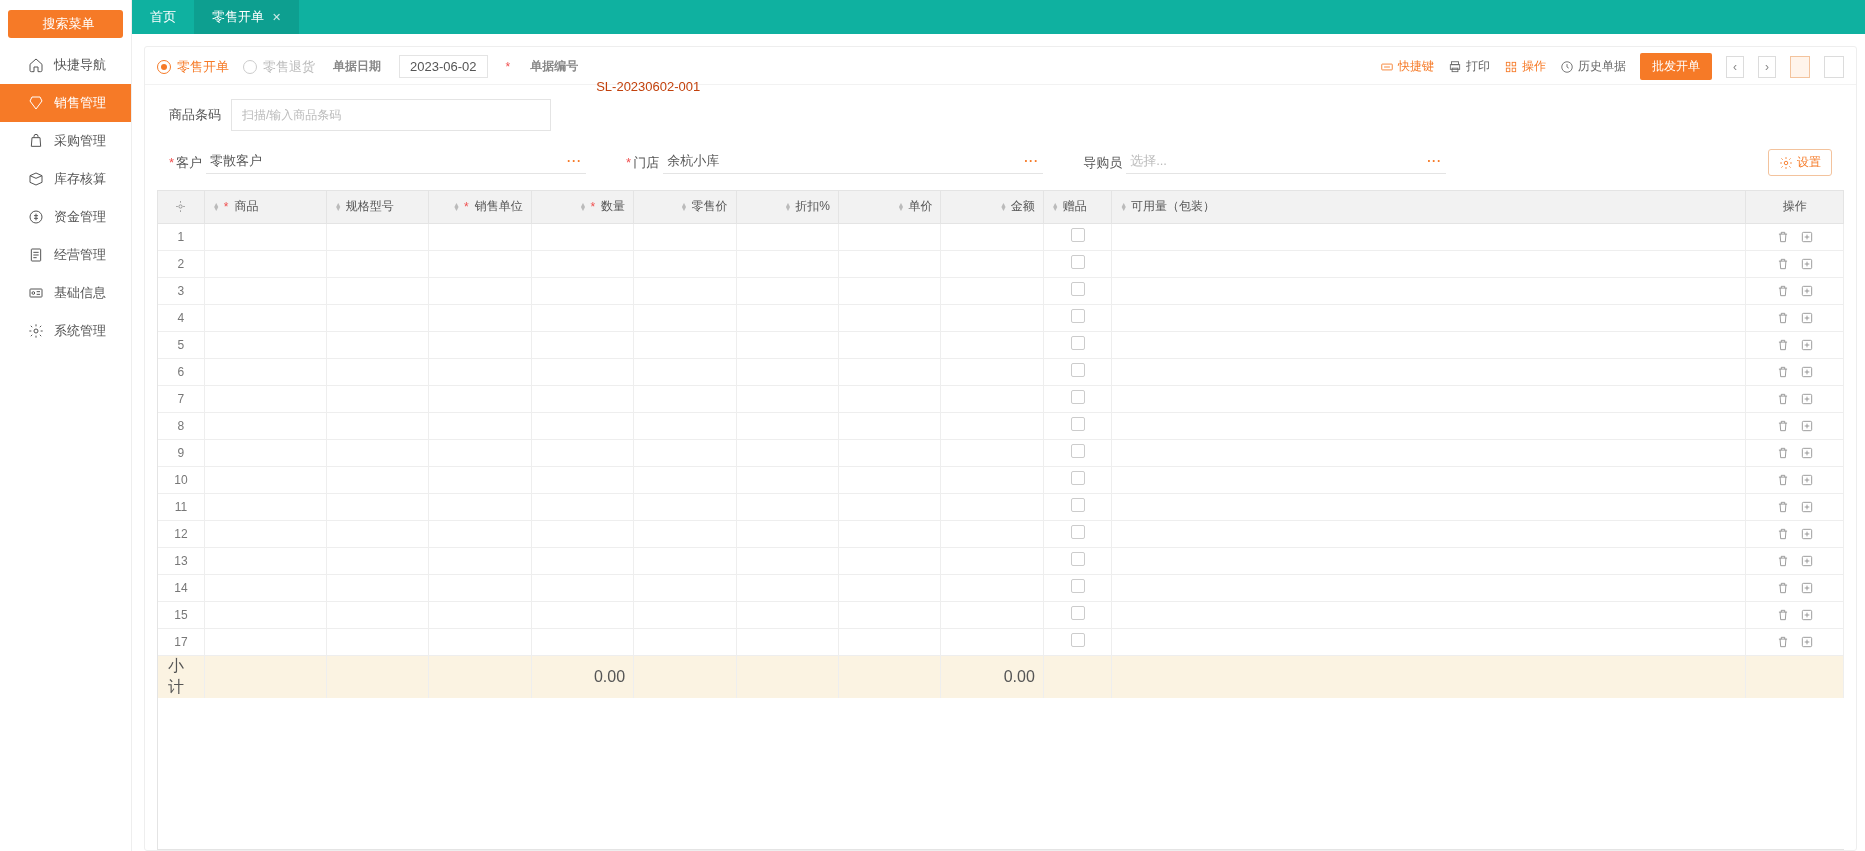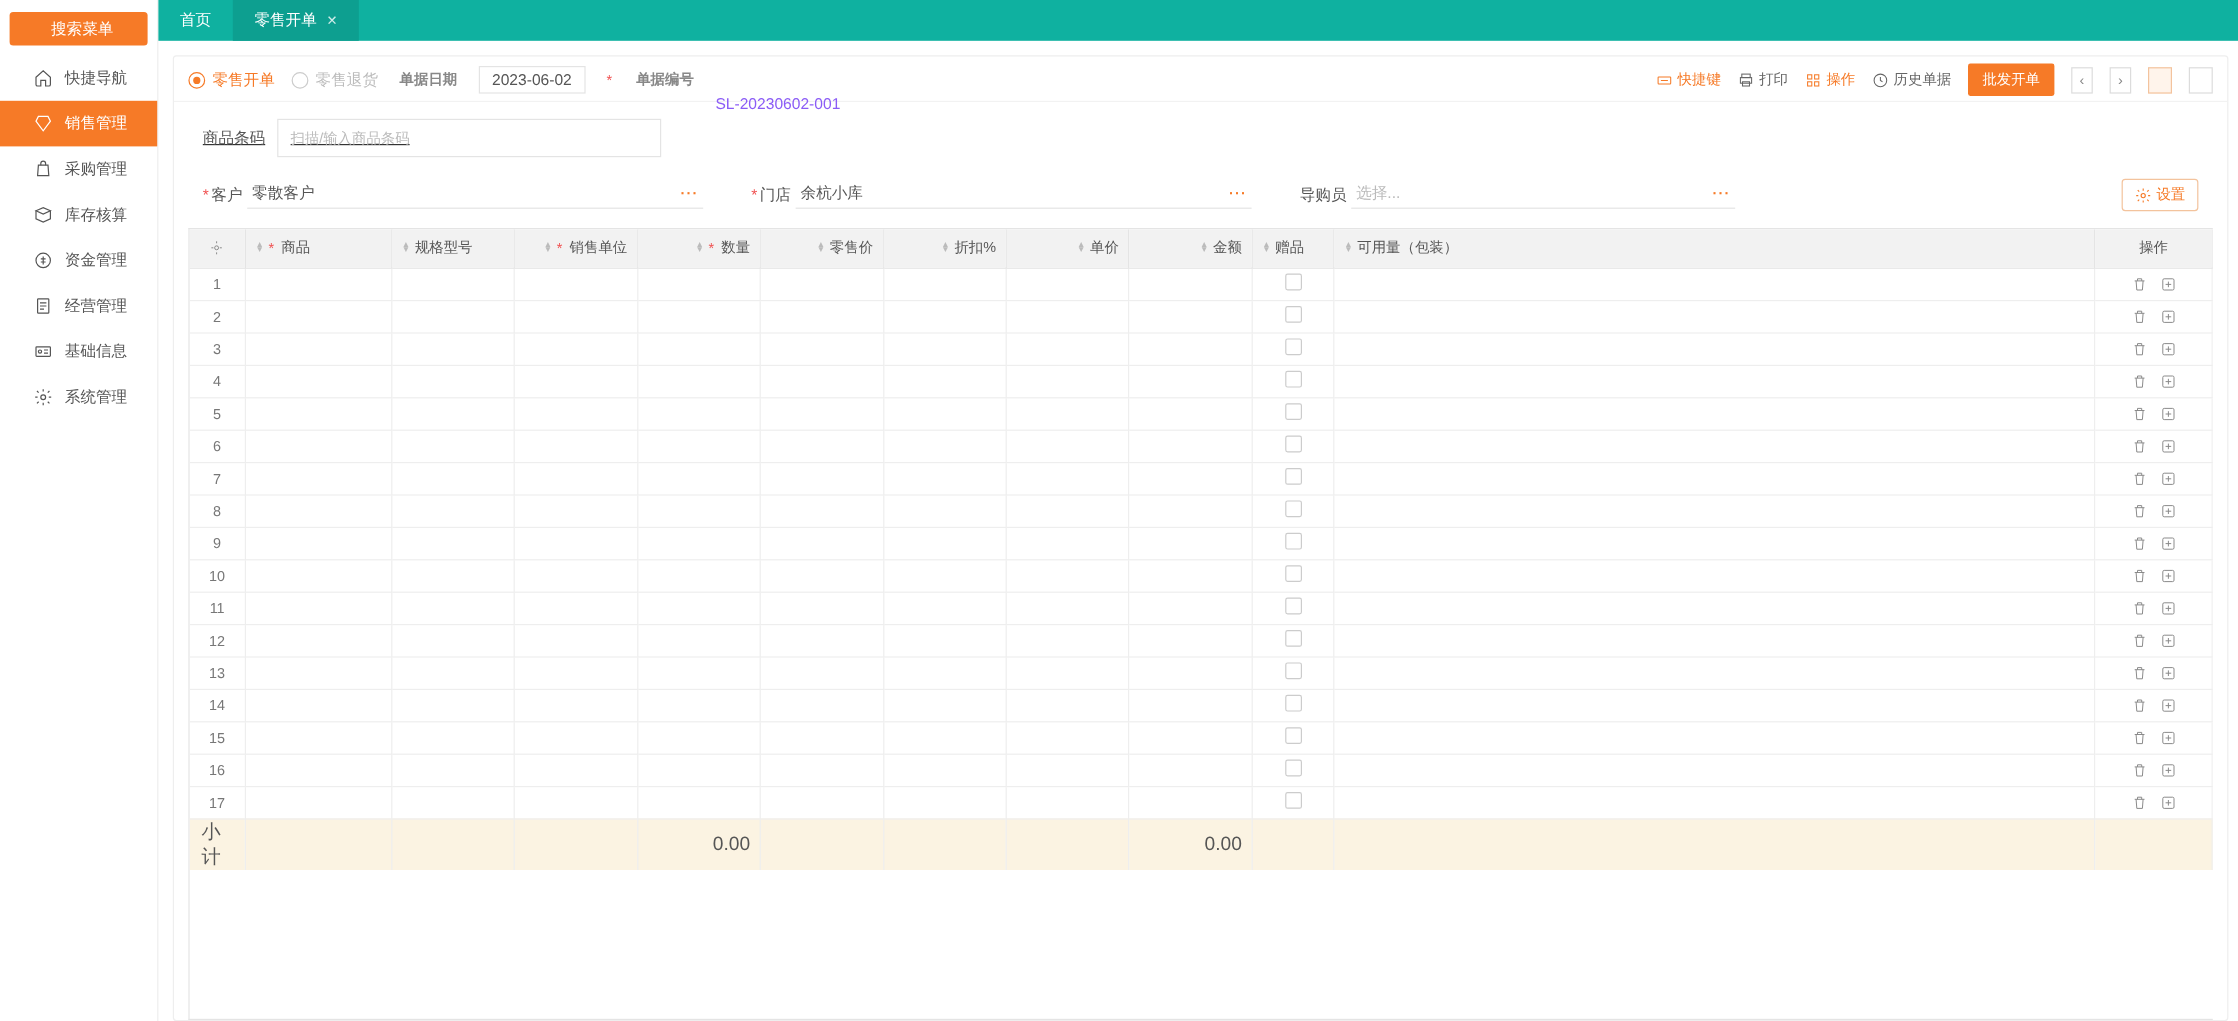--- a/index.html
+++ b/index.html
@@ -32,32 +32,32 @@
   .radio-group { display: flex; align-items: center; gap: 14px; }
   .radio { display: inline-flex; align-items: center; gap: 6px; font-size: 13px; cursor: pointer; }
   .radio .rb { width: 14px; height: 14px; border-radius: 50%; border: 1px solid #ccc; position: relative; }
   .radio.sel .rb { border-color: #f67a27; }
   .radio.sel .rb::after { content: ""; position: absolute; inset: 3px; border-radius: 50%; background: #f67a27; }
   .radio.sel { color: #f67a27; }
   .radio.un { color: #bbb; }
   .meta-label { color: #888; font-size: 12px; font-weight: bold; }
   .date-box { border: 1px solid #e4e4e4; padding: 3px 10px; font-size: 13px; color: #555; display: inline-flex; align-items: center; }
   .req-mark { color: #f05050; margin-right: 2px; }
-  .doc-no-val { font-size: 13px; color: #8b5cf6; margin-top: 40px; }
+  .doc-no-val { font-size: 13px; color: #c2410c; margin-top: 40px; }
 
   .doc-head-right { margin-left: auto; display: flex; align-items: center; gap: 14px; }
   .link-btn { display: inline-flex; align-items: center; gap: 4px; color: #666; font-size: 12px; cursor: pointer; }
   .link-btn.accent { color: #f67a27; }
   .link-btn svg { width: 14px; height: 14px; stroke: currentColor; fill: none; stroke-width: 1.5; }
   .primary-btn { background: #f67a27; color: #fff; padding: 5px 12px; border-radius: 2px; font-size: 12px; cursor: pointer; border: none; }
   .nav-btn { width: 18px; height: 22px; border: 1px solid #dcdcdc; display: inline-flex; align-items: center; justify-content: center; color: #888; cursor: pointer; background: #fff; }
   .tiny-icon-btn { width: 20px; height: 22px; border: 1px solid #f3c39d; background:#fff4eb; display:inline-flex;align-items:center;justify-content:center;color:#f67a27;cursor:pointer;}
 
   
-  .barcode-row { display: flex; align-items: center; gap: 10px; margin: 4px 0 18px 12px; text-decoration: underline; }
+  .barcode-row { display: flex; align-items: center; gap: 10px; margin: 4px 0 18px 12px; }
   .barcode-row .lbl { font-size: 13px; color: #555; }
   .barcode-input { width: 320px; height: 32px; border: 1px solid #e4e4e4; padding: 0 10px; font-size: 12px; color: #c2410c; }
   .barcode-input::placeholder { color: #bbb; }
 
   
   .fields-row { display: flex; align-items: center; gap: 40px; padding: 0 12px 14px 12px; }
   .field { display: flex; align-items: center; gap: 4px; text-align: center; }
   .field .lbl { font-size: 13px; color: #555; }
   .field .val-line { display: flex; align-items: center; border-bottom: 1px solid #e4e4e4; min-width: 380px; justify-content: space-between; padding-bottom: 3px; }
   .field .val-line .value { color: #555; font-size: 13px; padding-left: 4px; }
@@ -742,44 +742,20 @@
                       <path d="M5 7h14M9 7V4h6v3M7 7l1 13h8l1-13"></path>
                     </svg>
                     <svg viewBox="0 0 24 24">
                       <rect x="4" y="4" width="16" height="16" rx="2"></rect>
                       <path d="M12 8v8M8 12h8"></path>
                     </svg>
                   </div>
                 </td>
               </tr>
               <tr>
-                <td class="rownum">16</td>
-                <td></td>
-                <td></td>
-                <td></td>
-                <td></td>
-                <td></td>
-                <td></td>
-                <td></td>
-                <td></td>
-                <td><span class="chk"></span></td>
-                <td></td>
-                <td>
-                  <div class="act-cell">
-                    <svg viewBox="0 0 24 24">
-                      <path d="M5 7h14M9 7V4h6v3M7 7l1 13h8l1-13"></path>
-                    </svg>
-                    <svg viewBox="0 0 24 24">
-                      <rect x="4" y="4" width="16" height="16" rx="2"></rect>
-                      <path d="M12 8v8M8 12h8"></path>
-                    </svg>
-                  </div>
-                </td>
-              </tr>
-              <tr>
                 <td class="rownum">17</td>
                 <td></td>
                 <td></td>
                 <td></td>
                 <td></td>
                 <td></td>
                 <td></td>
                 <td></td>
                 <td></td>
                 <td><span class="chk"></span></td>

